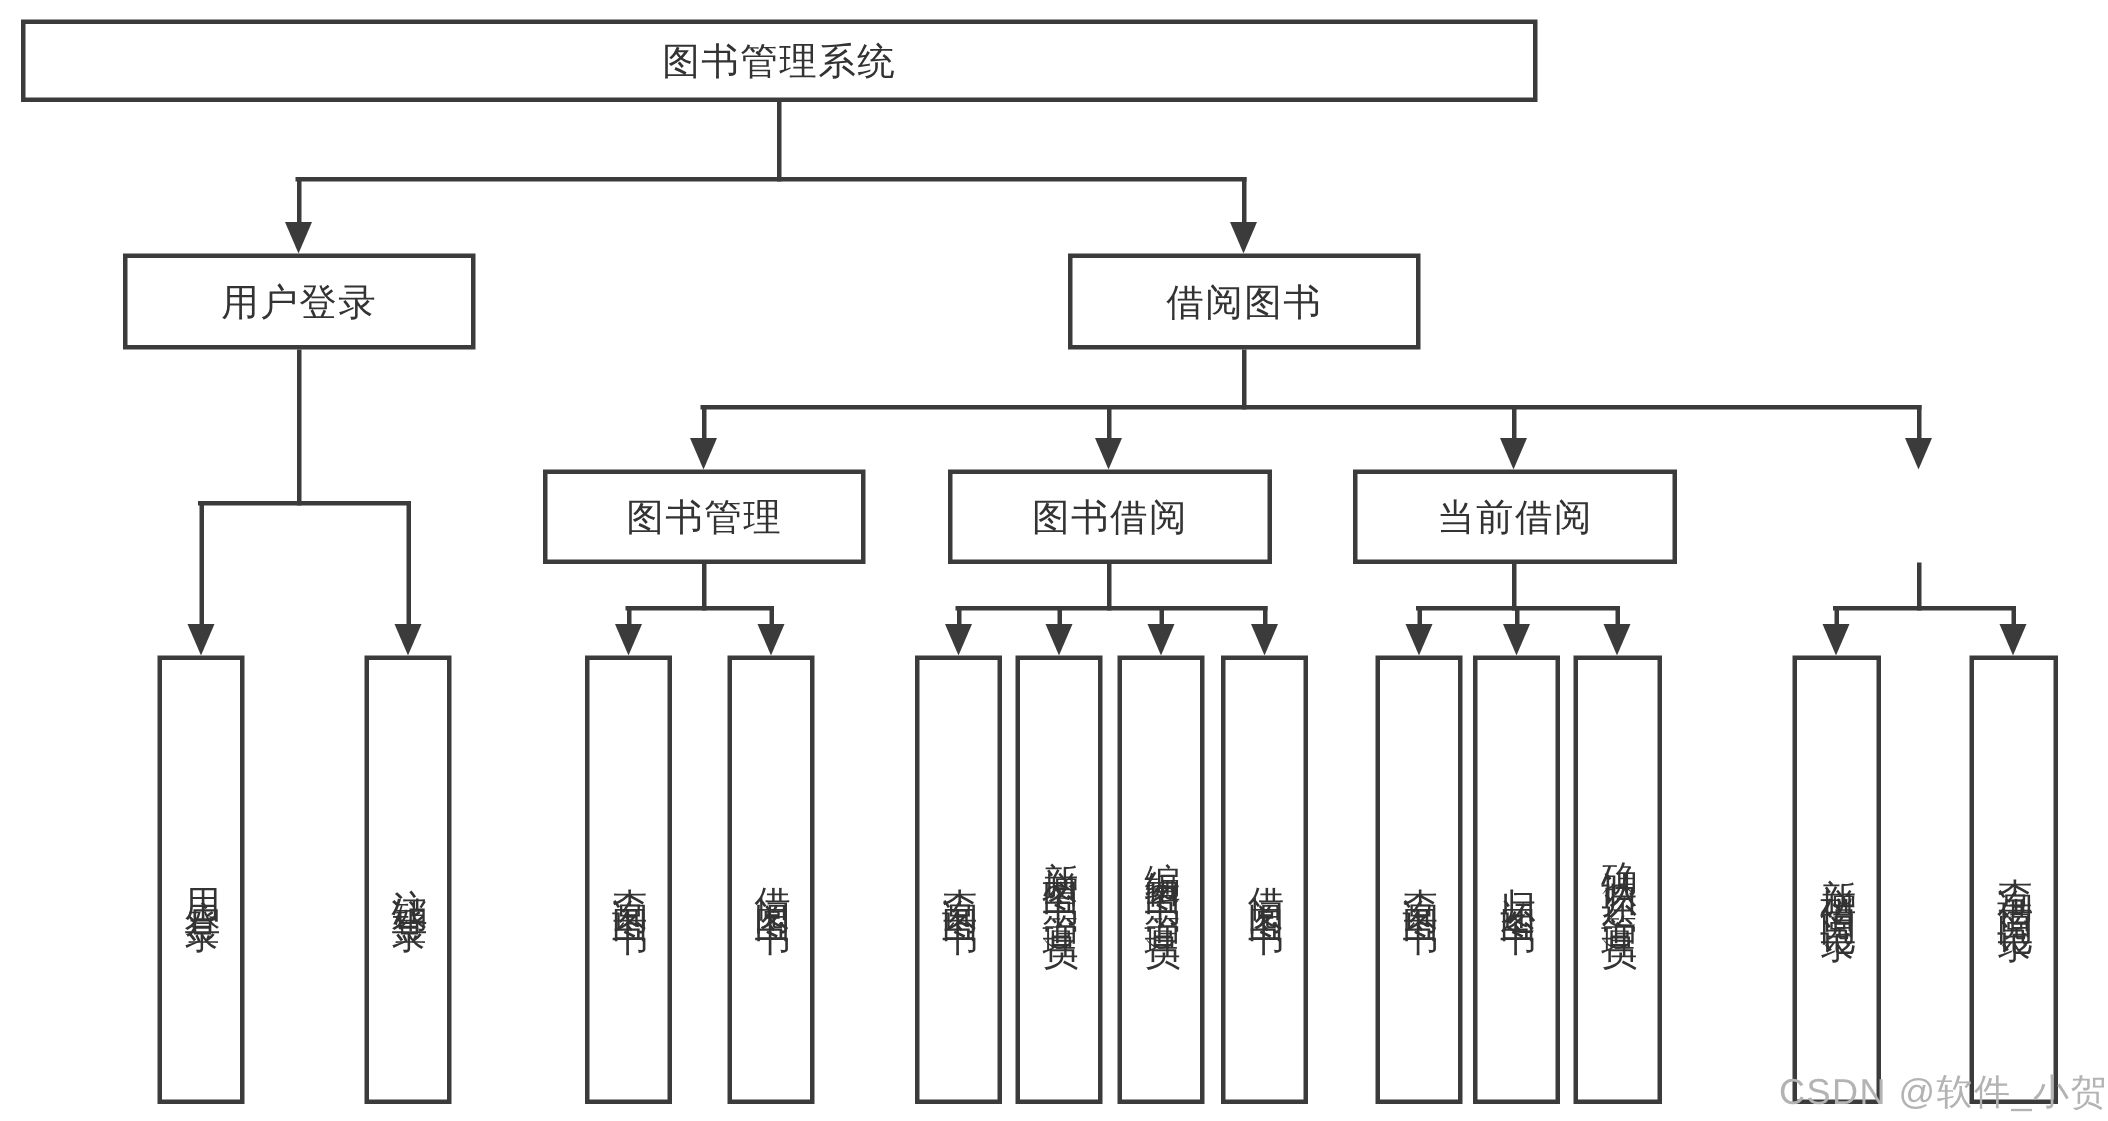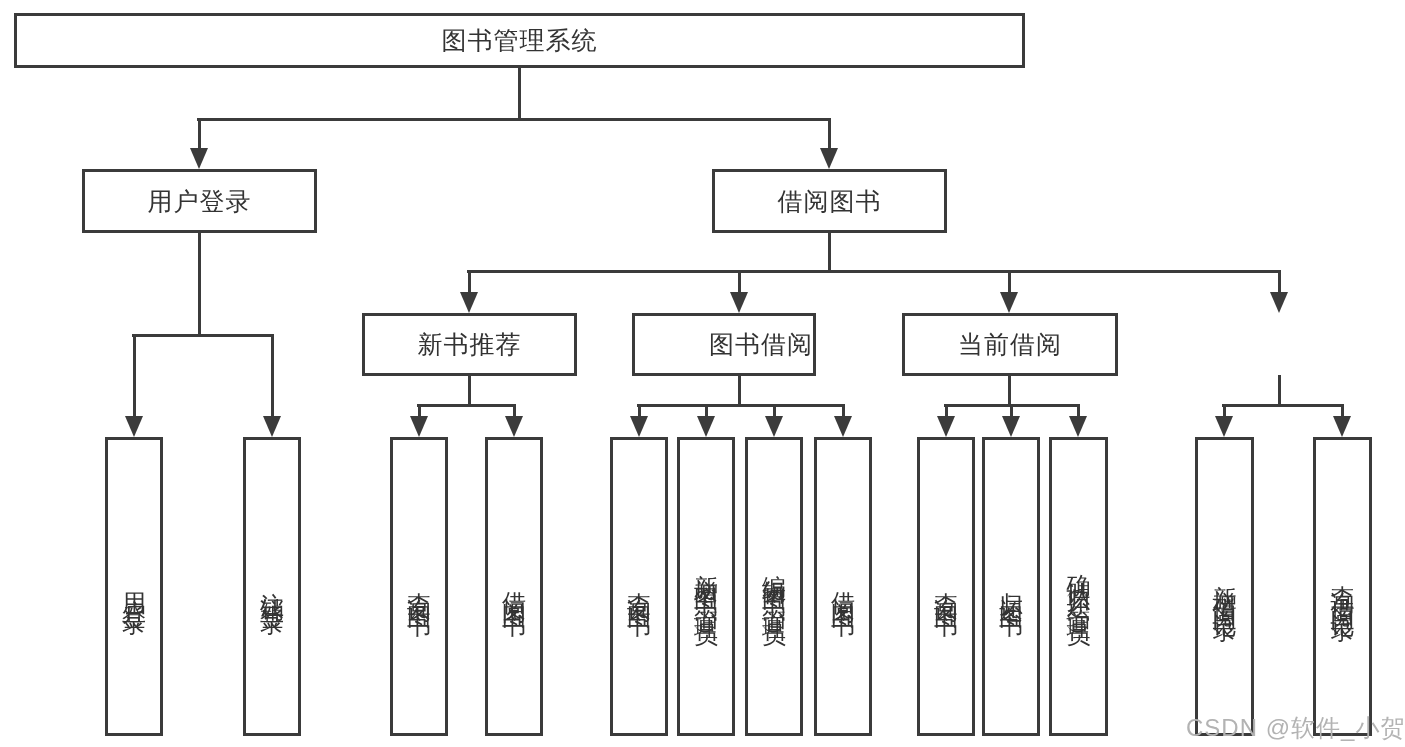--- a/index.html
+++ b/index.html
@@ -85,23 +85,23 @@
   <div class="vline" style="left:468px; top:270px; height:25px;"></div>
   <div class="arrow" style="left:460px; top:292px;"></div>
   <div class="vline" style="left:738px; top:270px; height:25px;"></div>
   <div class="arrow" style="left:730px; top:292px;"></div>
   <div class="vline" style="left:1008px; top:270px; height:25px;"></div>
   <div class="arrow" style="left:1000px; top:292px;"></div>
   <div class="vline" style="left:1278px; top:270px; height:25px;"></div>
   <div class="arrow" style="left:1270px; top:292px;"></div>
 
   <div class="box" style="left:362px; top:313px; width:215px; height:63px;">
-    <span>新书推荐</span>
+    <span>图书管理</span>
   </div>
-  <div class="box" style="left:632px; top:313px; width:184px; height:63px;justify-content:flex-end;">
+  <div class="box" style="left:632px; top:313px; width:216px; height:63px;">
     <span>图书借阅</span>
   </div>
   <div class="box" style="left:902px; top:313px; width:216px; height:63px;">
     <span>当前借阅</span>
   </div>
 
   <div class="vline" style="left:468px; top:375px; height:32px;"></div>
   <div class="hline" style="left:417px; top:404px; width:98px;"></div>
   <div class="vline" style="left:418px; top:404px; height:14px;"></div>
   <div class="arrow" style="left:410px; top:416px;"></div>

